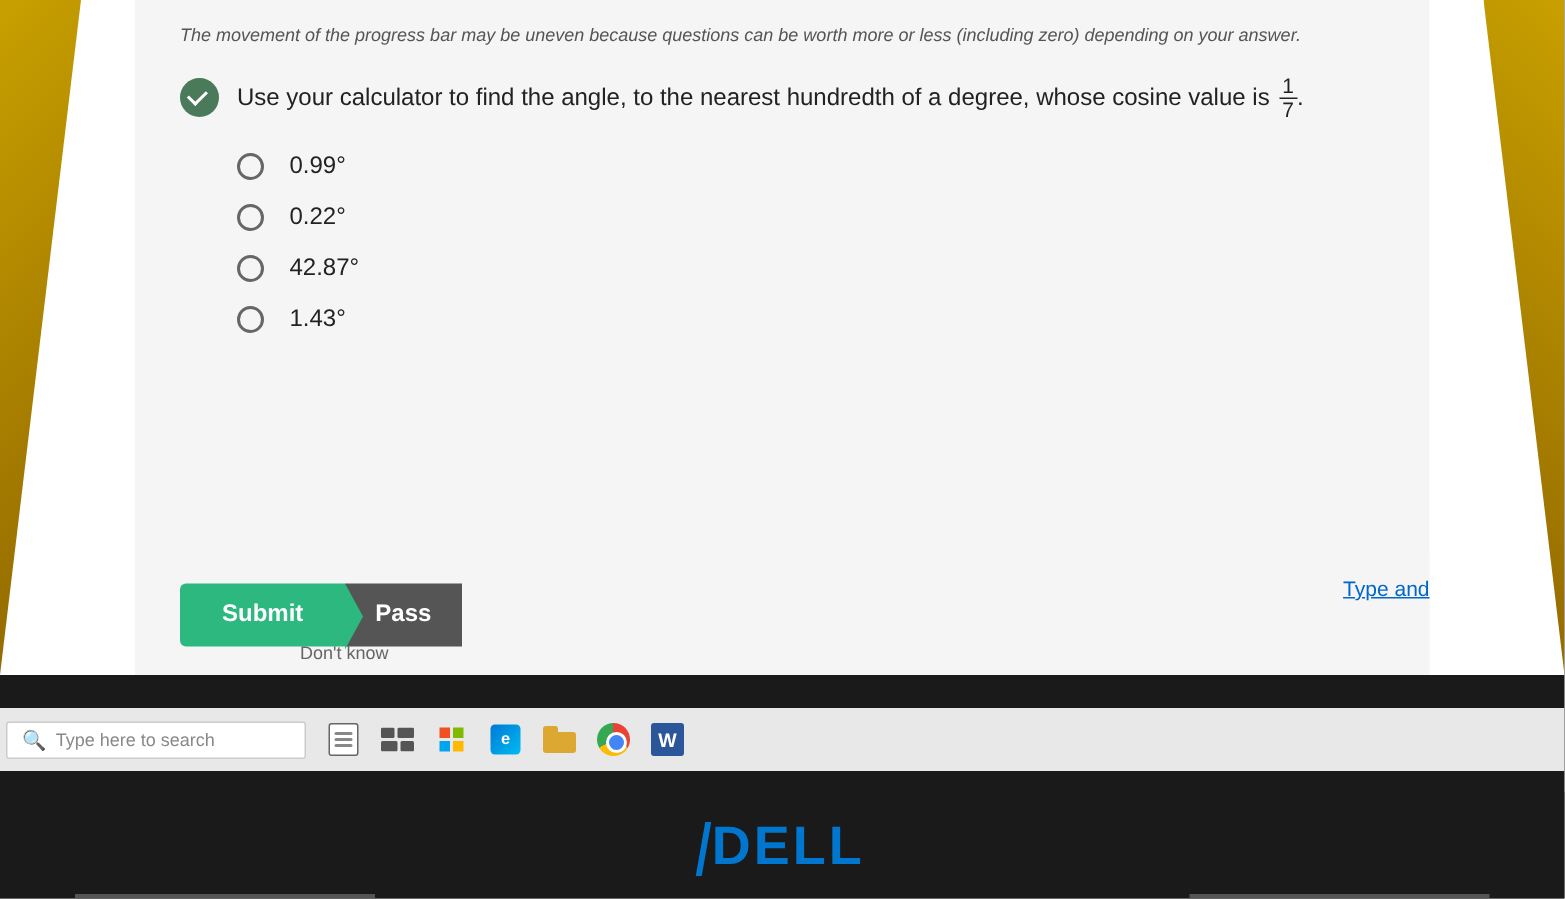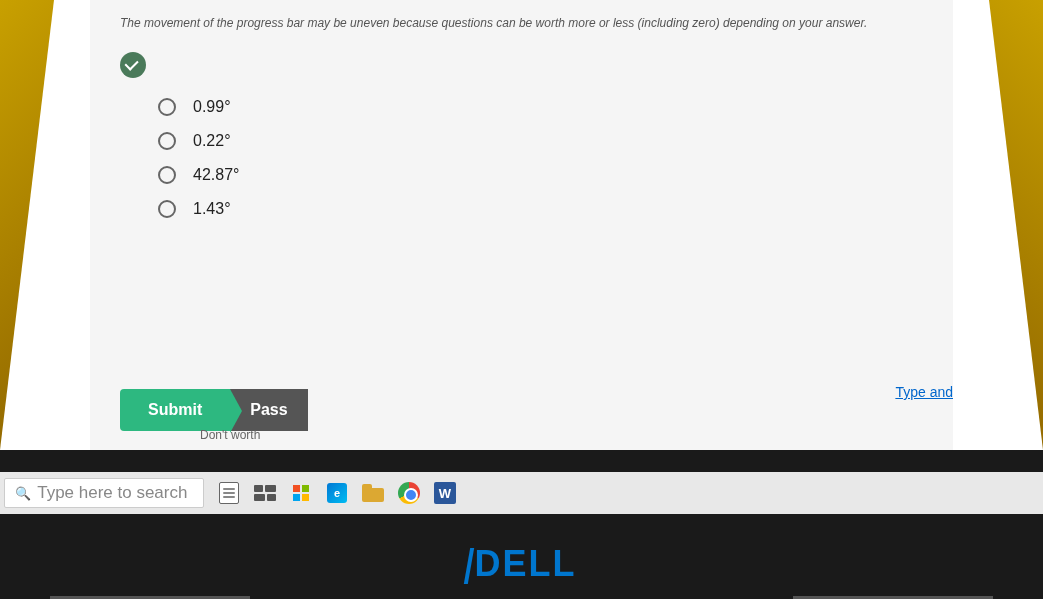--- a/index.html
+++ b/index.html
@@ -245,21 +245,21 @@
       margin-left: 4px;
       border-radius: 2px;
     }
 
     .search-icon {
       color: #888;
       font-size: 13px;
     }
 
     .search-text {
-      font-size: 17px;
+      font-size: 12px;
       color: #888;
     }
 
     .taskbar-icons {
       display: flex;
       align-items: center;
       gap: 6px;
       margin-left: 10px;
     }
 
@@ -431,20 +431,27 @@
 
 <div class="screen">
   <div class="deco-left"></div>
   <div class="deco-right"></div>
 
   <div class="content">
     <p class="notice-text">The movement of the progress bar may be uneven because questions can be worth more or less (including zero) depending on your answer.</p>
 
     <div class="question-row">
       <div class="question-icon"></div>
+      <div class="question-text">
+        <span>Use your calculator to find the angle, to the nearest hundredth of a degree, whose cosine value is</span>
+        <span class="fraction">
+          <span class="numerator">1</span>
+          <span class="denominator">7</span>
+        </span><span>.</span>
+      </div>
     </div>
 
     <ul class="options-list">
       <li class="option-item">
         <div class="radio-circle"></div>
         <span class="option-label">0.99°</span>
       </li>
       <li class="option-item">
         <div class="radio-circle"></div>
         <span class="option-label">0.22°</span>
@@ -456,21 +463,21 @@
       <li class="option-item">
         <div class="radio-circle"></div>
         <span class="option-label">1.43°</span>
       </li>
     </ul>
   </div>
 
   <div class="bottom-bar">
     <button class="submit-btn">Submit</button>
     <button class="pass-btn">Pass</button>
-    <span class="dont-know">Don't worth</span>
+    <span class="dont-know">Don't know</span>
   </div>
 
   <span class="save-and">Type and</span>
 </div>
 
 <div class="taskbar">
   <div class="search-bar">
     <span class="search-icon">🔍</span>
     <span class="search-text">Type here to search</span>
   </div>

